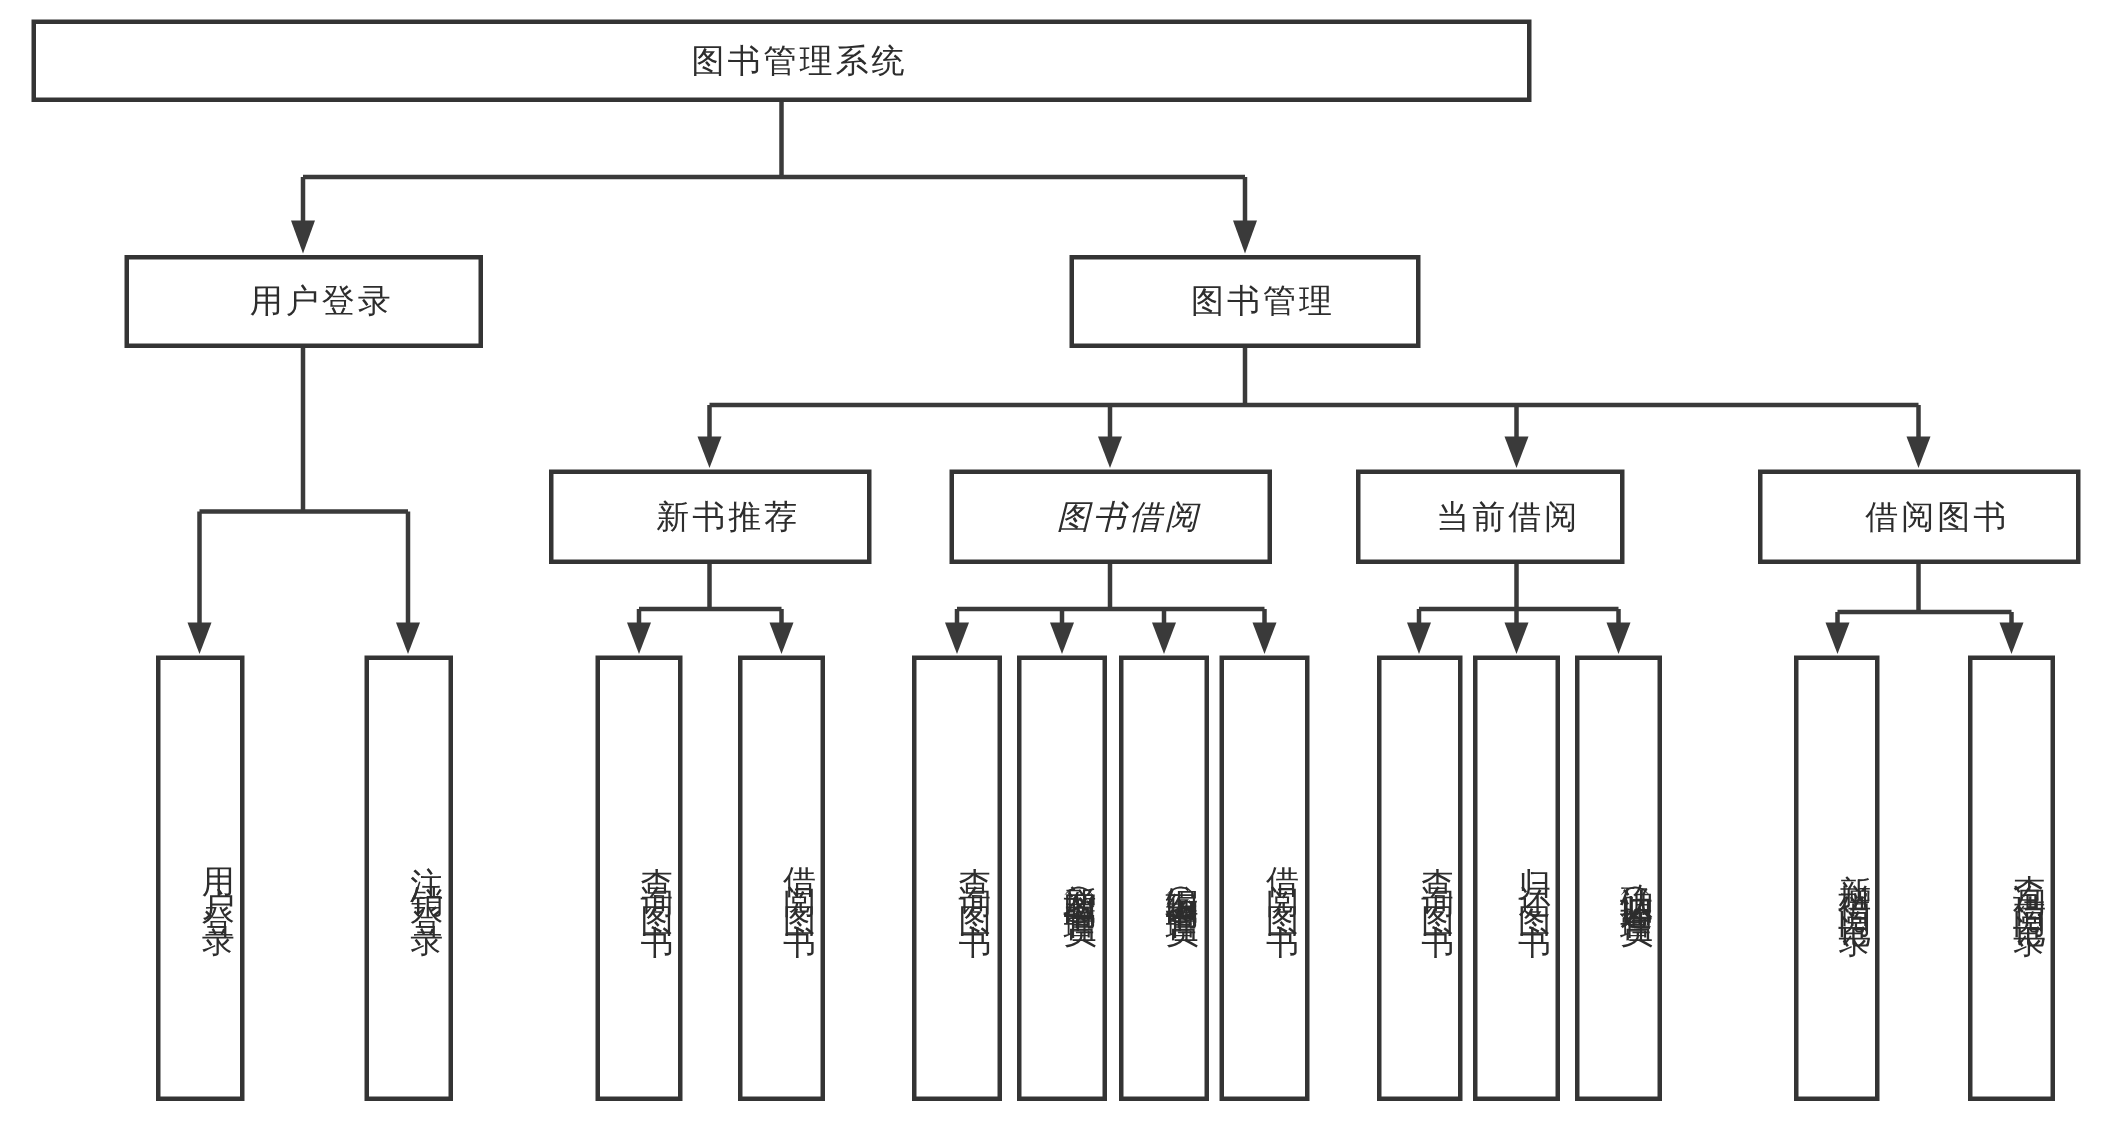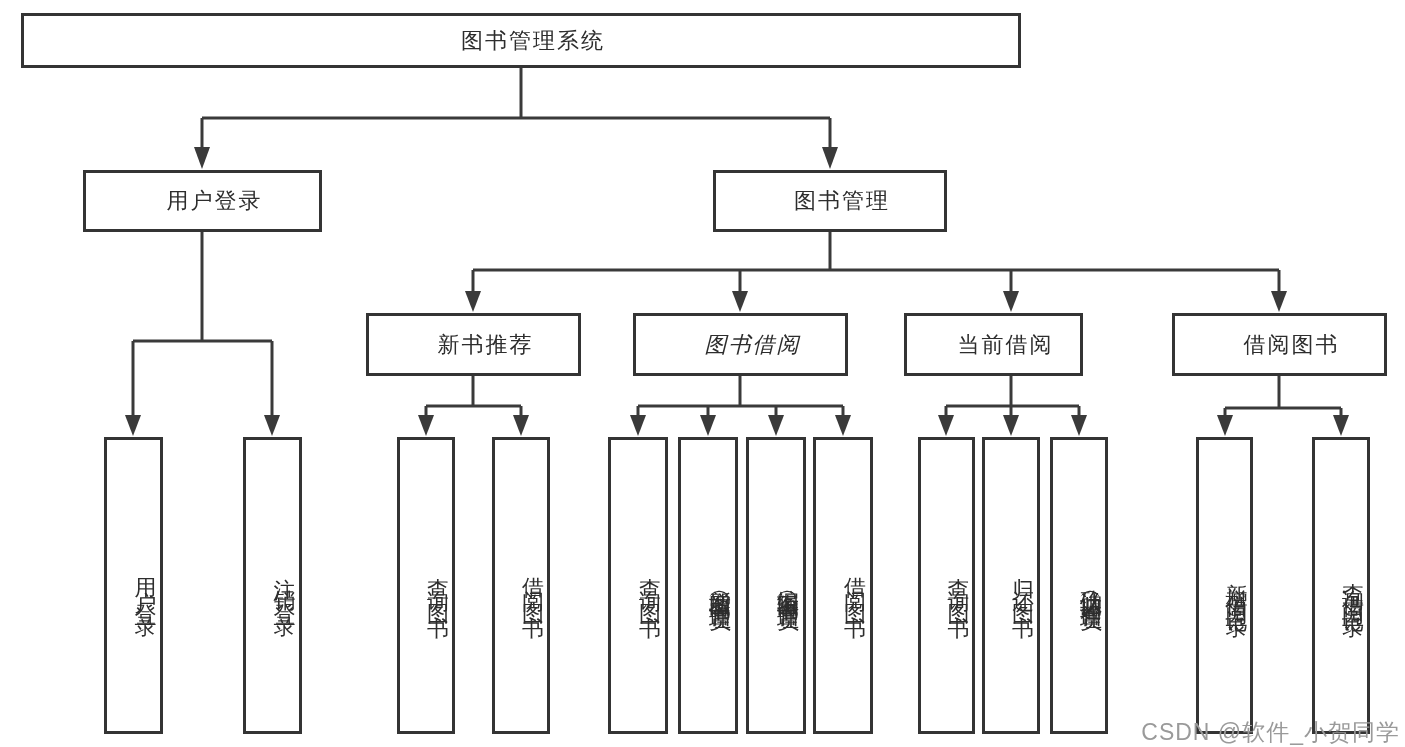--- a/index.html
+++ b/index.html
@@ -147,14 +147,13 @@
   <div class="node v sp9" style="left:746px; top:437px; width:60px; height:297px;">编辑图书（管理员）</div>
   <div class="node v sp4" style="left:813px; top:437px; width:60px; height:297px;">借阅图书</div>
 
   <div class="node v sp4" style="left:918px; top:437px; width:57px; height:297px;">查询图书</div>
   <div class="node v sp4" style="left:982px; top:437px; width:58px; height:297px;">归还图书</div>
   <div class="node v sp9" style="left:1050px; top:437px; width:58px; height:297px;">确认归还（管理员）</div>
 
   <div class="node v sp6" style="left:1196px; top:437px; width:57px; height:297px;">新增借阅记录</div>
   <div class="node v sp6" style="left:1312px; top:437px; width:58px; height:297px;">查询借阅记录</div>
 
-  <div class="watermark">CSDN @软件_小贺同学</div>
 </div>
 
 </body></html>

